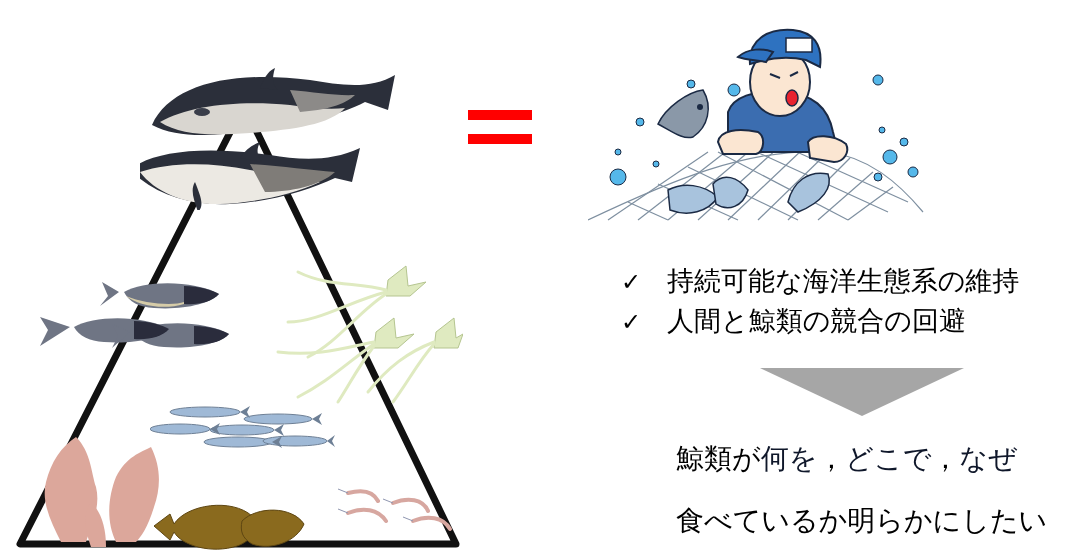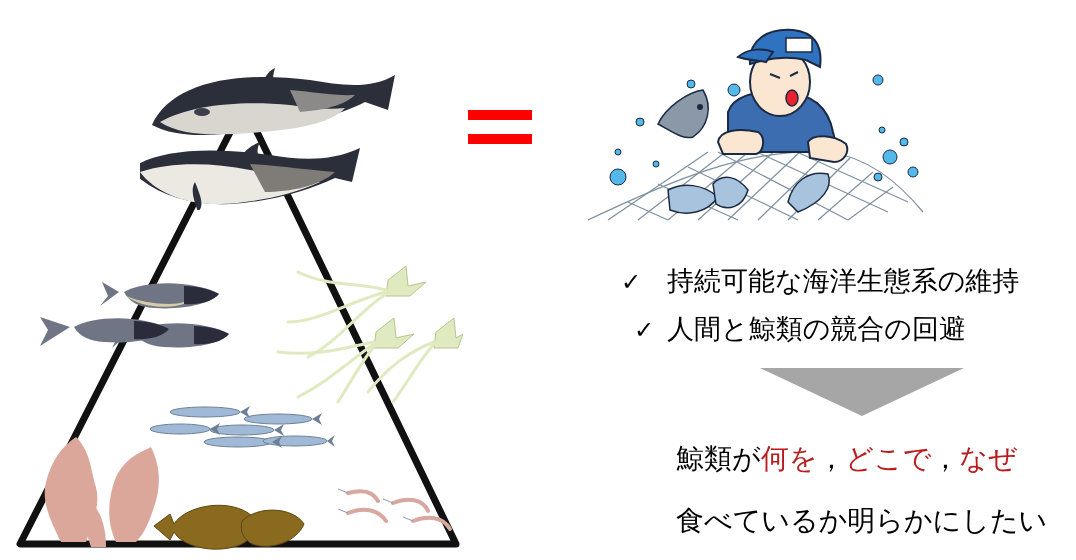--- a/index.html
+++ b/index.html
@@ -3,21 +3,21 @@
 <meta charset="utf-8">
 <style>
   html, body { margin:0; padding:0; background:#ffffff; }
   body { width:1076px; height:560px; position:relative; overflow:hidden;
          font-family:"DejaVu Sans","Liberation Sans",sans-serif; color:#000; }
   .abs { position:absolute; }
   svg { display:block; }
   .check-row { position:absolute; left:621px; font-size:27px; line-height:34px; white-space:nowrap; }
   .check-row .check { display:inline-block; width:46px; font-size:24px; }
   .goal { position:absolute; left:676px; font-size:28px; line-height:38px; white-space:nowrap; }
-  .red { color:#b91c1c; }
+  .red { color:#0f172a; }
 </style>
 </head>
 <body>
 
 <div class="abs" style="left:0;top:0;width:480px;height:560px;">
   <svg width="480" height="560">
 
     <polygon points="244,105 20,544 456,544" fill="none" stroke="#111" stroke-width="7" stroke-linejoin="round"></polygon>
   </svg>
 
@@ -187,21 +187,21 @@
     <circle cx="316" cy="130" r="4"></circle>
       <circle cx="302" cy="145" r="7"></circle>
     <circle cx="290" cy="165" r="4"></circle>
       <circle cx="325" cy="160" r="5"></circle>
   </g>
 </svg>
 
 <div class="check-row" style="top:264px;">
   <span class="check">✓</span><span>持続可能な海洋生態系の維持</span>
 </div>
-<div class="check-row" style="top:312px;text-align:center;">
+<div class="check-row" style="top:304px;">
   <span class="check">✓</span><span>人間と鯨類の競合の回避</span>
 </div>
 
 <svg class="abs" style="left:760px;top:368px" width="204" height="50">
   <polygon points="0,0 204,0 102,48" fill="#a6a6a6"></polygon>
 </svg>
 
 <div class="goal" style="top:440px;">
   <span>鯨類が</span><span class="red">何を</span><span>，</span><span class="red">どこで</span><span>，</span><span class="red">なぜ</span>
 </div>

